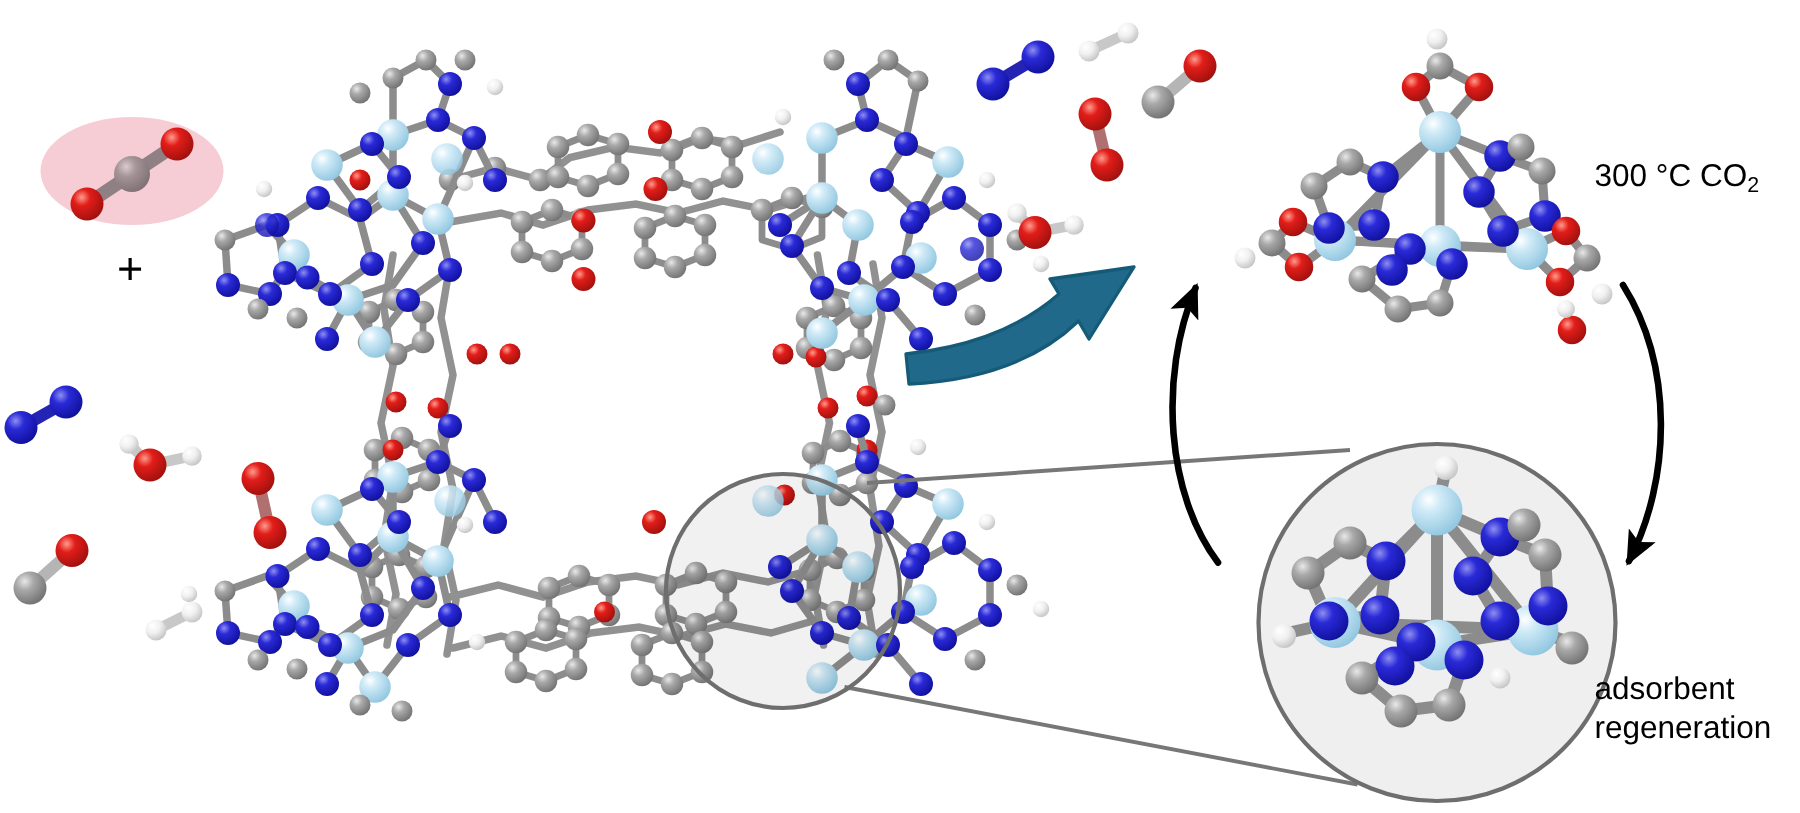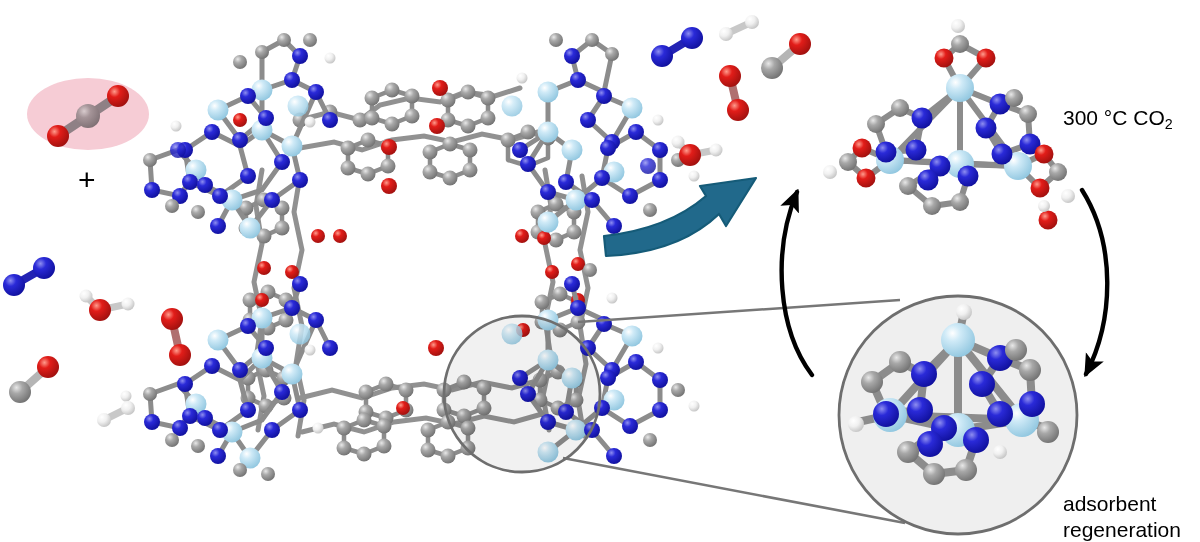--- a/index.html
+++ b/index.html
@@ -2,21 +2,21 @@
 <html><head>
 <meta charset="utf-8">
 <style>
   html,body{margin:0;padding:0;background:#ffffff;}
   body{width:1200px;height:542px;overflow:hidden;font-family:"Liberation Sans",sans-serif;}
   #stage{position:relative;width:1200px;height:542px;background:#fff;}
   .layer{position:absolute;left:0;top:0;width:1200px;height:542px;}
   .txt{position:absolute;color:#000;font-family:"Liberation Sans",sans-serif;white-space:nowrap;}
   #label-capture{left:1063px;top:79px;font-size:21px;line-height:26px;text-align:right;margin-top:26px;}
   #label-capture .l2{display:block;}
-  #label-regen{left:1063px;top:447px;font-size:21px;line-height:26px;text-align:left;margin-top:44px;}
+  #label-regen{left:1063px;top:447px;font-size:21px;line-height:26px;text-align:left;}
   #label-regen .l2{display:block;}
   #plus-sign{left:78px;top:165px;font-size:30px;font-weight:400;line-height:30px;}
   sub{font-size:0.68em;vertical-align:-0.28em;}
 </style>
 </head>
 <body>
 
 <div id="stage">
 
   <svg class="layer" viewBox="0 0 1200 542" width="1200" height="542">

